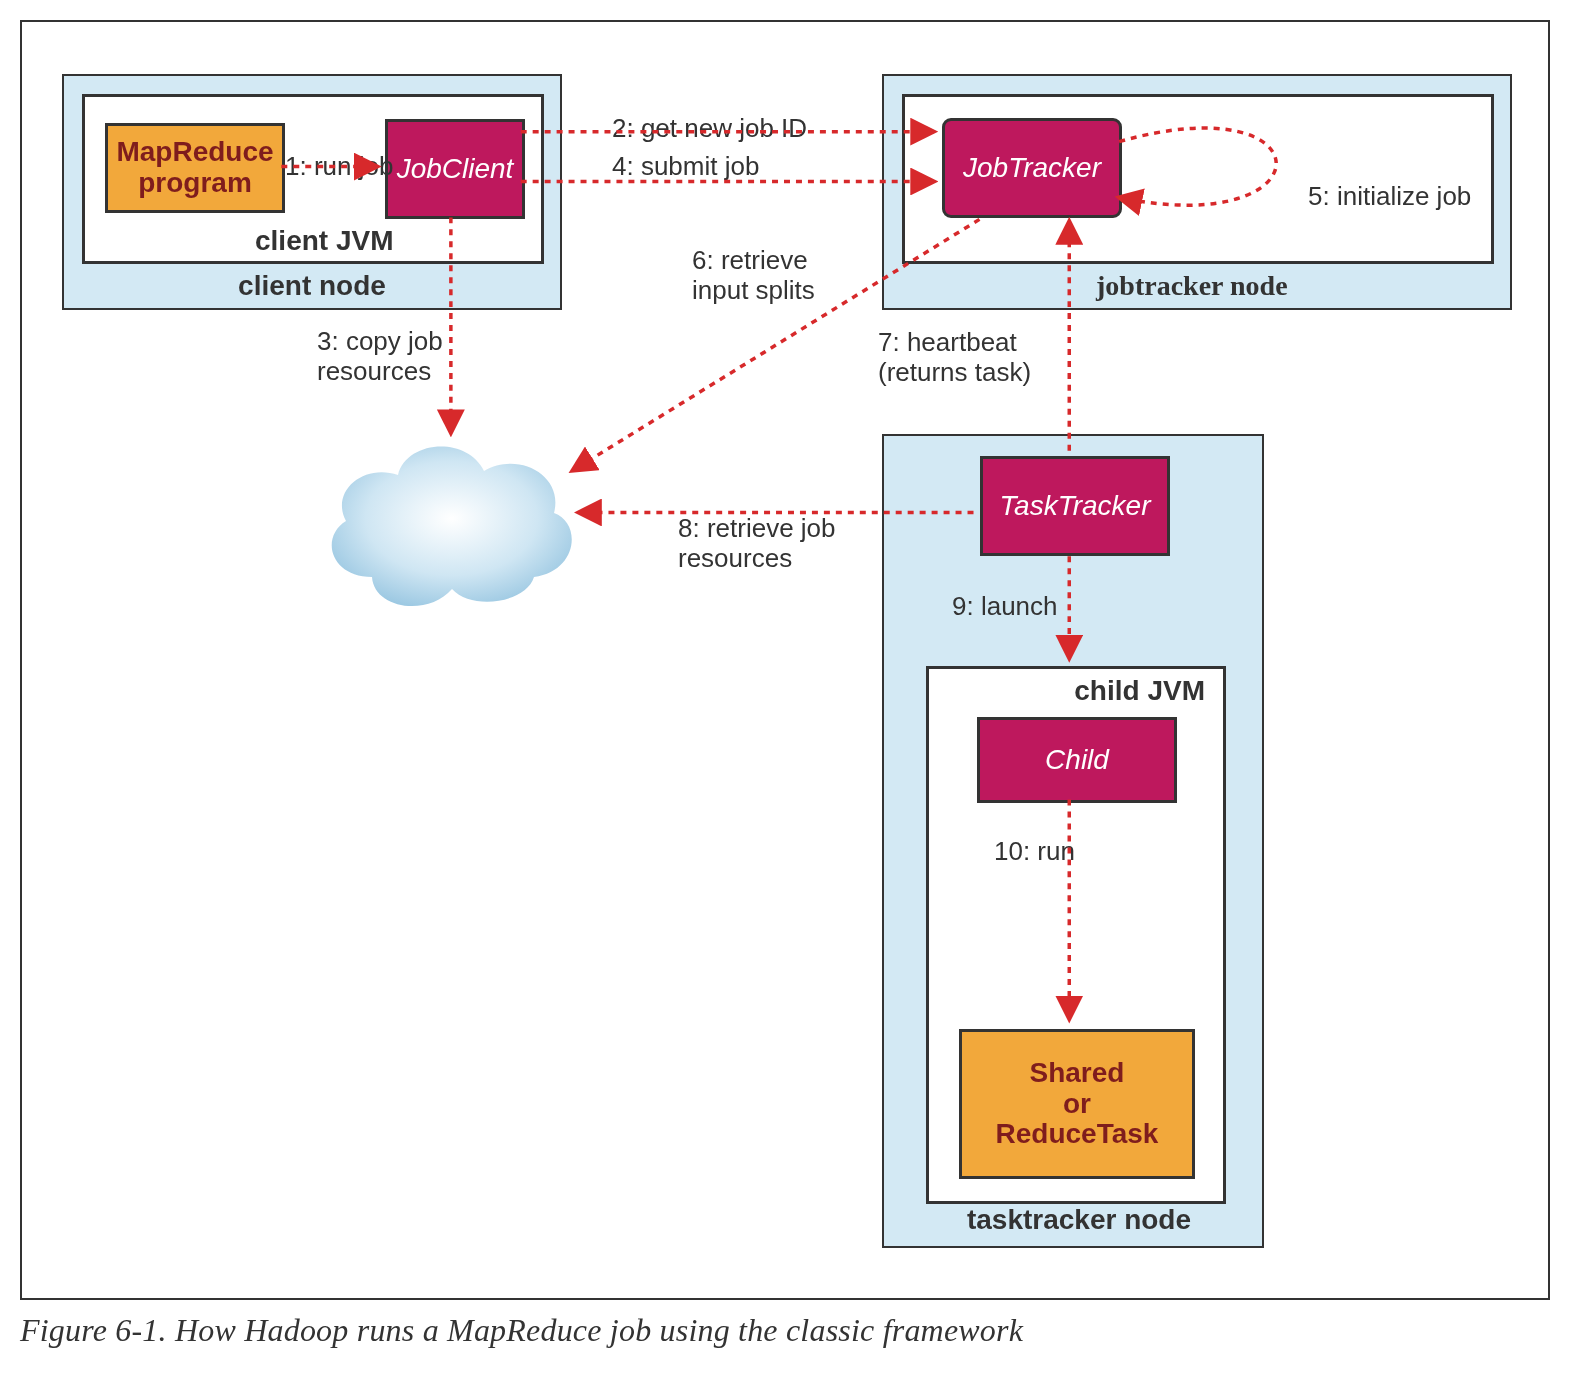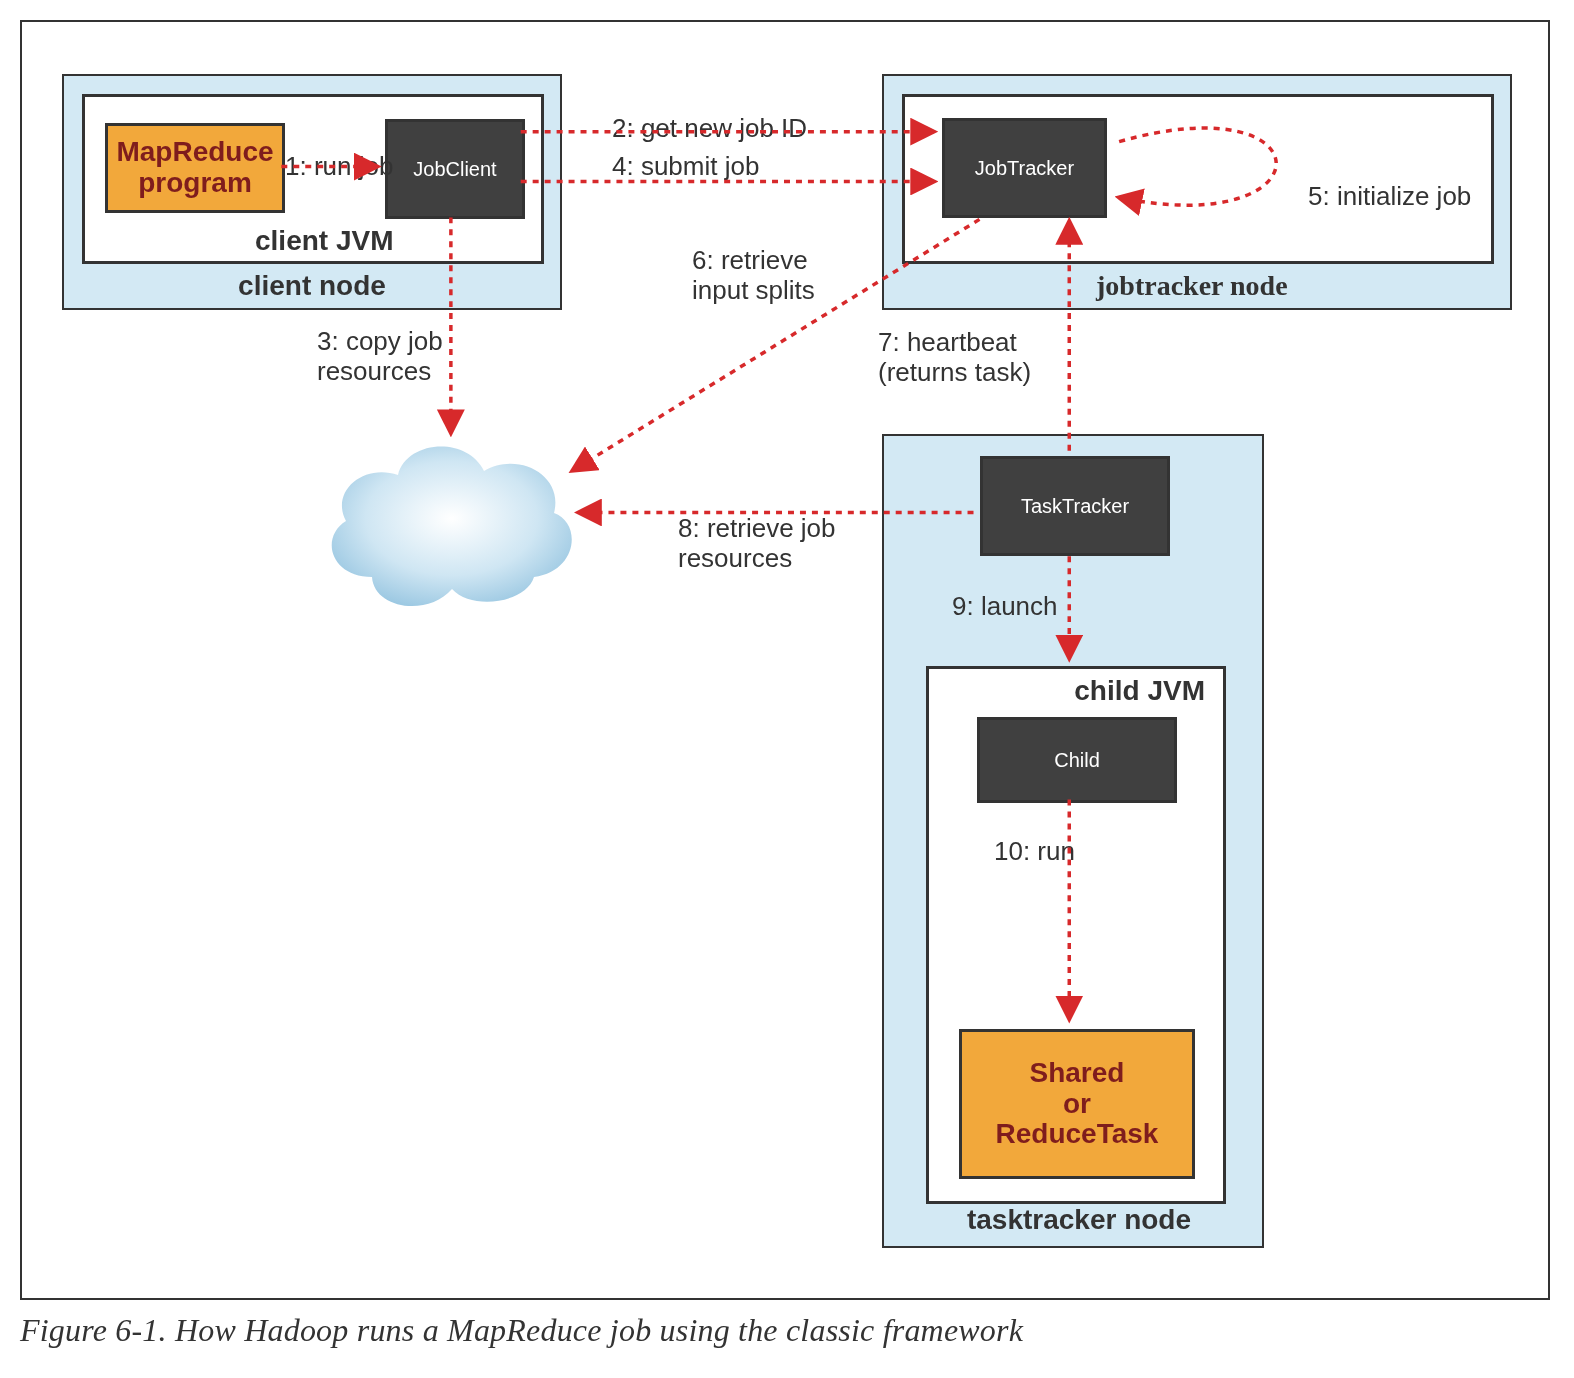--- a/index.html
+++ b/index.html
@@ -63,28 +63,29 @@
   font-weight:700;
   font-size:28px;
   display:flex;
   align-items:center;
   justify-content:center;
   text-align:center;
   line-height:1.1;
 }
 .blue-box {
   position:absolute;
-  background:#404040;
+  background:#be185d;
   border:3px solid #333;
   box-sizing:border-box;
   color:#fff;
-  font-size:20px;
+  font-size:28px;
   display:flex;
   align-items:center;
   justify-content:center;
+  font-style:italic;
 }
 
 
 .cloud-wrap {
   position:absolute;
   width:270px;
   height:190px;
 }
 .cloud-wrap svg { position:absolute; left:0; top:0; }
 .cloud-text {
@@ -126,21 +127,21 @@
       <div class="jvm-label" style="left:170px; bottom:4px;">client JVM</div>
       <div class="orange-box" style="left:20px; top:26px; width:180px; height:90px; white-space:pre;">MapReduce
 program</div>
       <div class="blue-box" style="left:300px; top:22px; width:140px; height:100px;">JobClient</div>
     </div>
   </div>
 
   <div class="node" style="left:860px; top:52px; width:630px; height:236px;">
     <div class="node-label" style="bottom:6px; left:212px; right:auto;font-family:Liberation Serif, serif;">jobtracker node</div>
     <div class="jvm" style="left:18px; top:18px; width:592px; height:170px;"></div>
-    <div class="blue-box" style="left:58px; top:42px; width:165px; height:100px;">JobTracker</div>
+    <div class="blue-box" style="left:58px; top:42px; width:180px; height:100px;border-radius:9px;">JobTracker</div>
   </div>
 
   <div class="node" style="left:860px; top:412px; width:382px; height:814px;">
     <div class="node-label" style="bottom:10px;margin-left:12px;">tasktracker node</div>
     <div class="blue-box" style="left:96px; top:20px; width:190px; height:100px;">TaskTracker</div>
 
     <div class="jvm" style="left:42px; top:230px; width:300px; height:538px;">
       <div class="jvm-label" style="right:18px; top:6px;">child JVM</div>
       <div class="blue-box" style="left:48px; top:48px; width:200px; height:86px;">Child</div>
       <div class="orange-box" style="left:30px; top:360px; width:236px; height:150px; white-space:pre;">Shared

